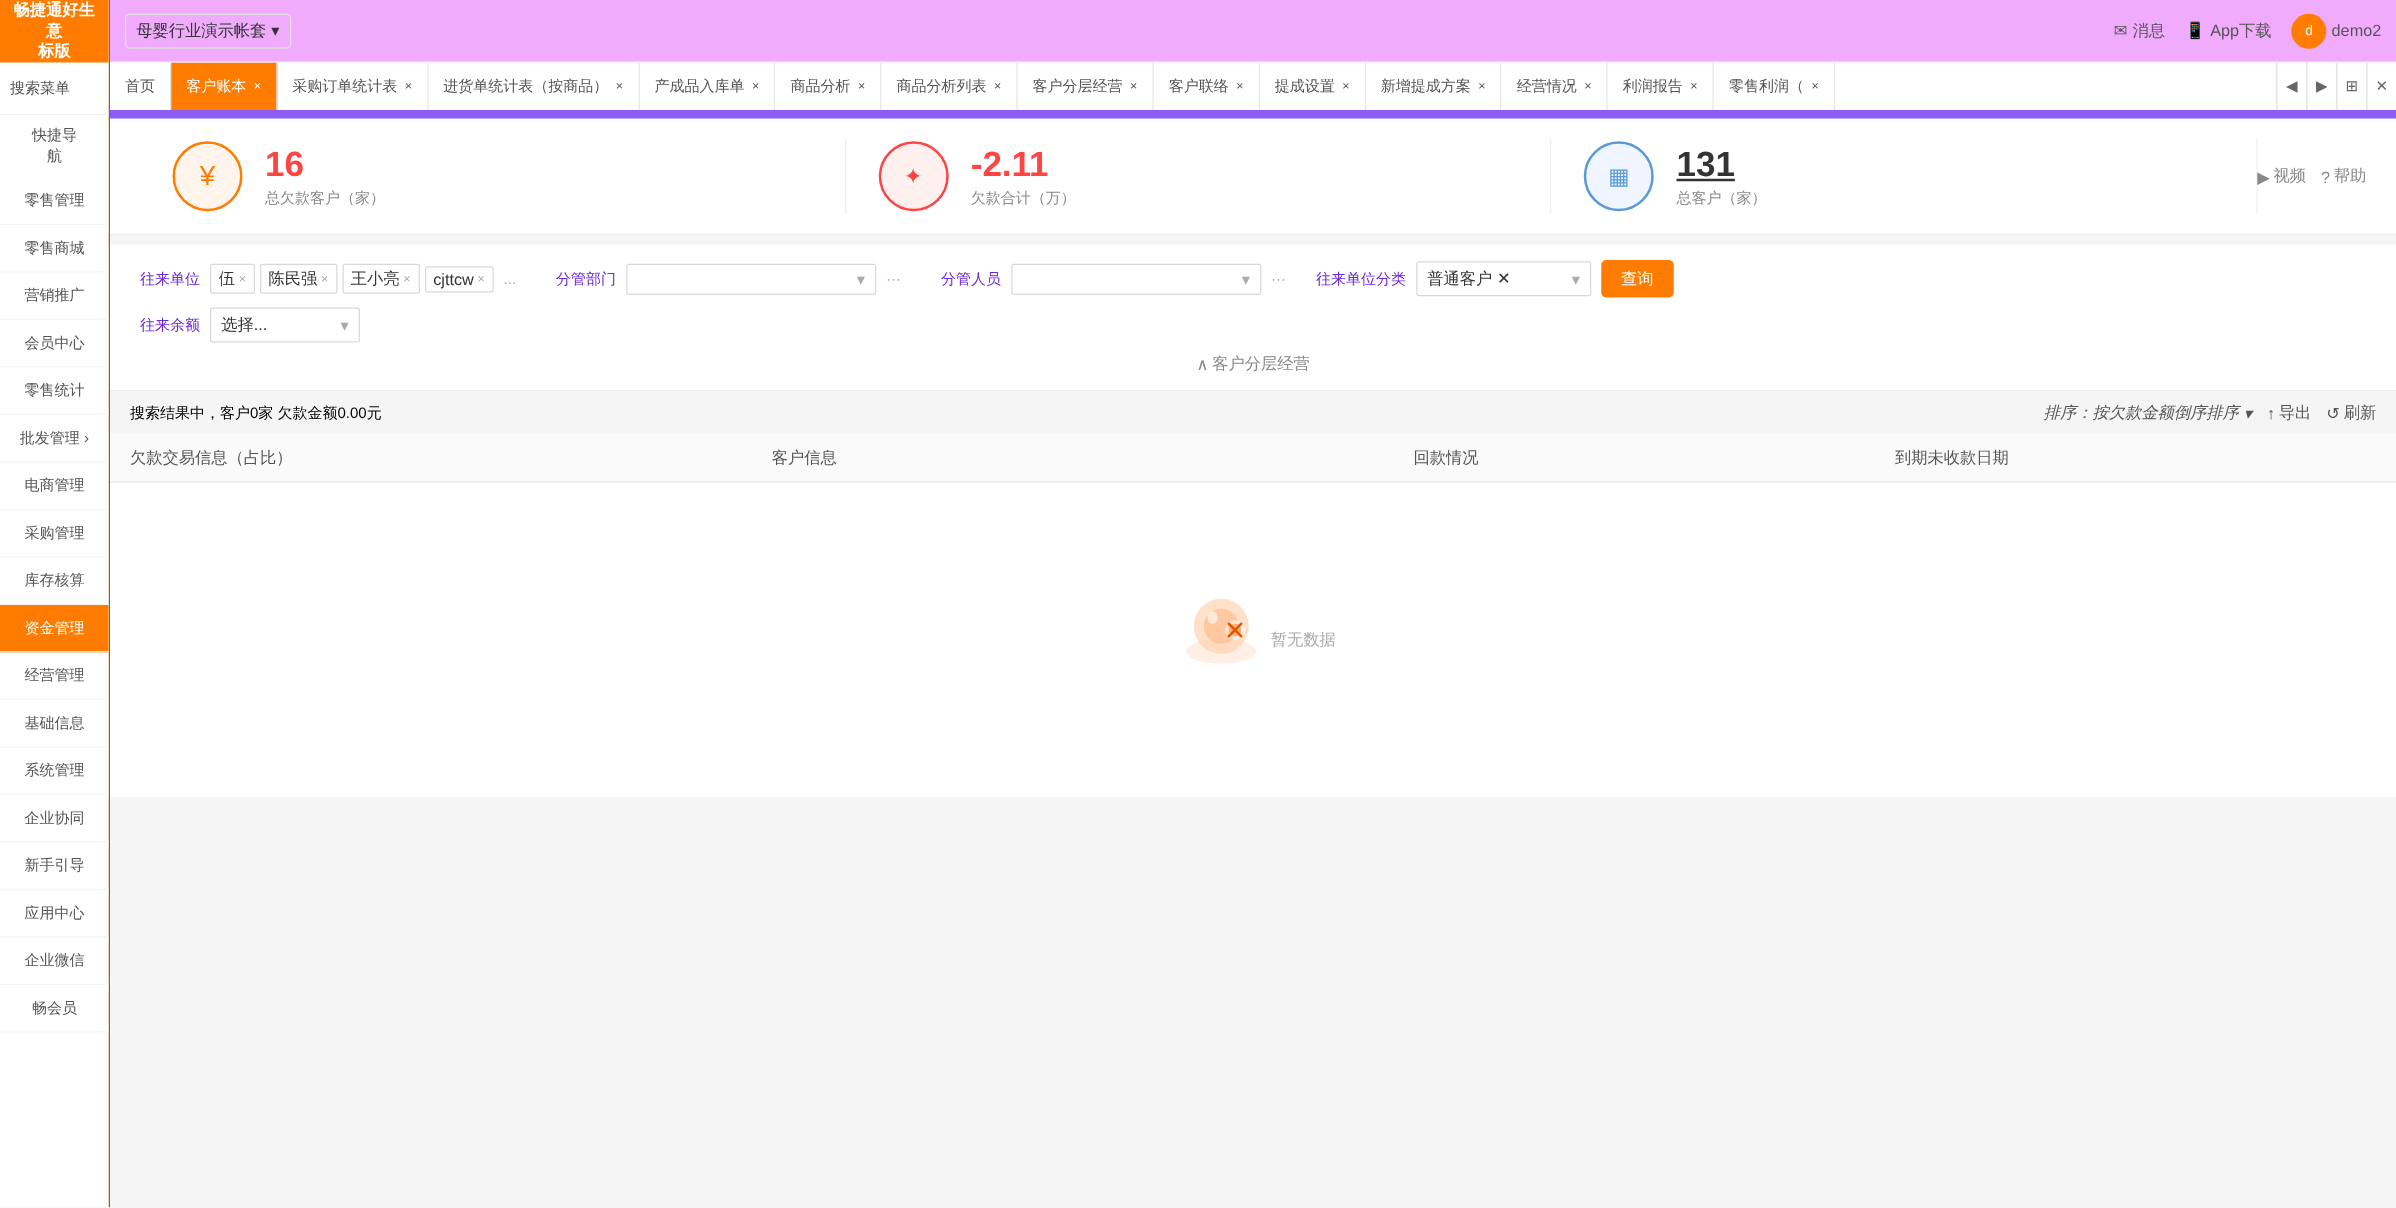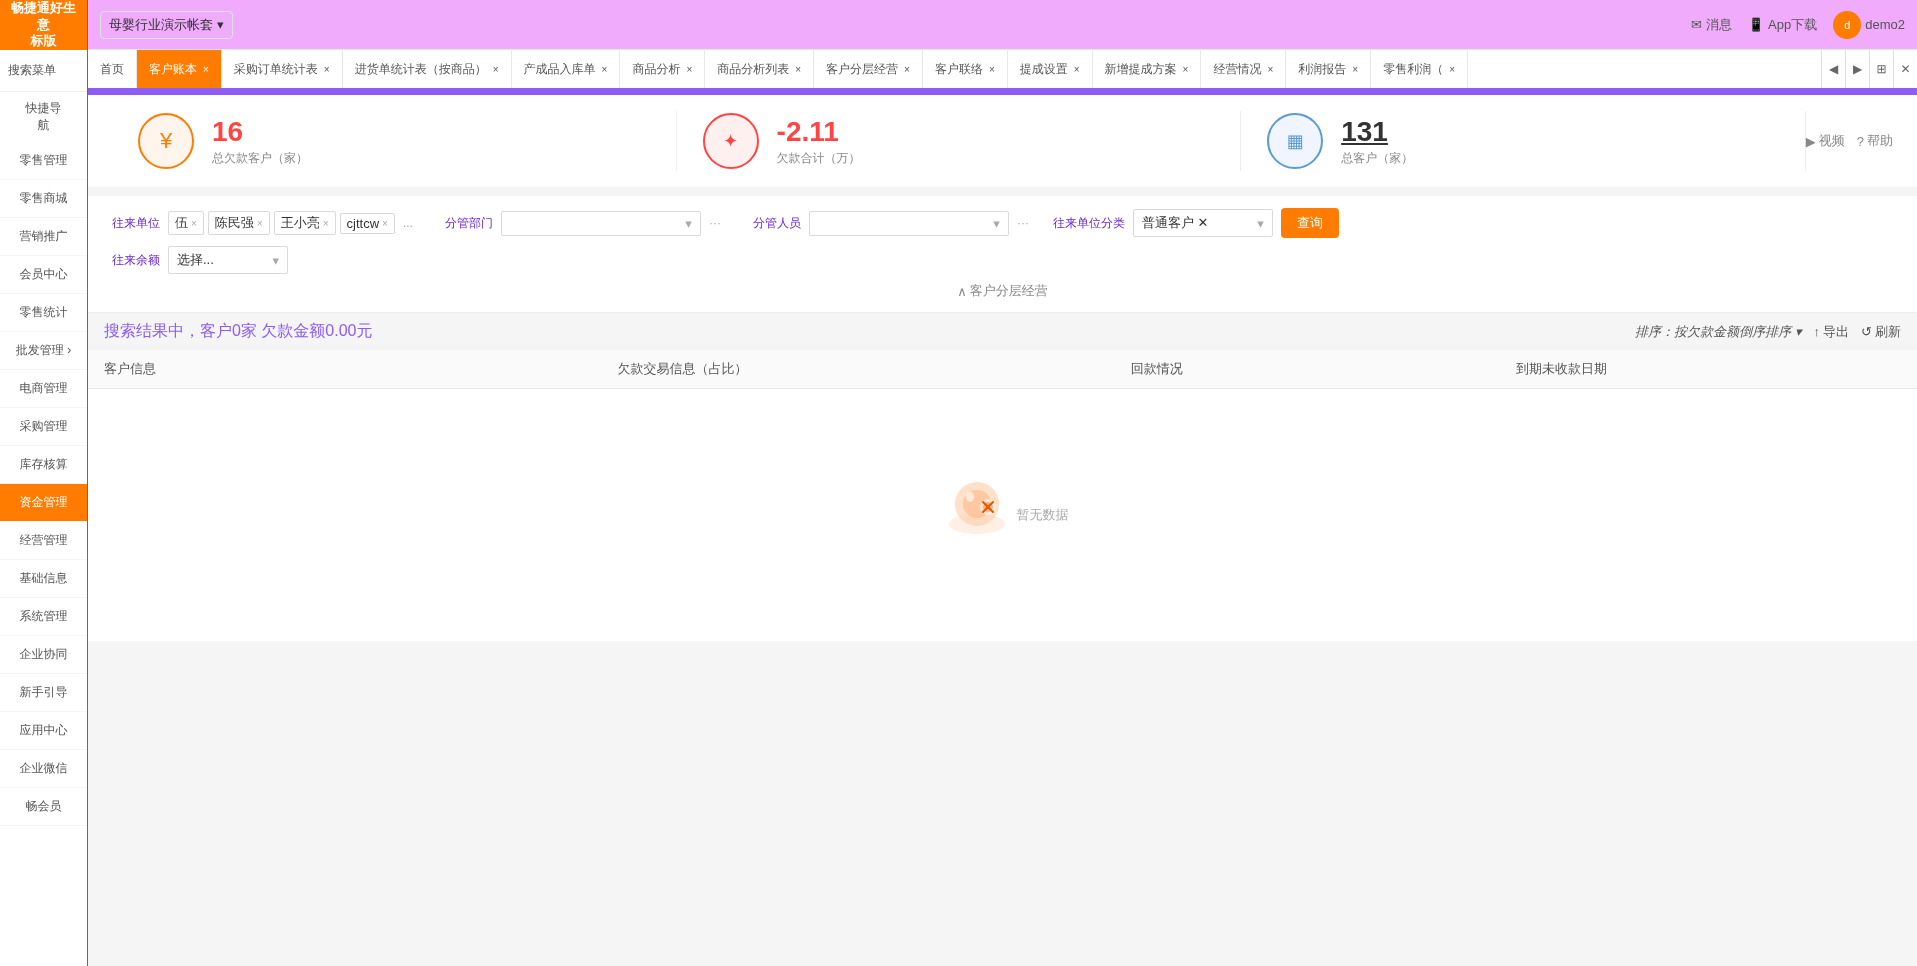--- a/index.html
+++ b/index.html
@@ -63,21 +63,21 @@
     .filter-tag { display: flex; align-items: center; gap: 3px; background: #fff; border: 1px solid #d9d9d9; border-radius: 2px; padding: 2px 6px; font-size: 12px; color: #333; }
     .filter-tag-close { color: #aaa; cursor: pointer; font-size: 10px; }
     .filter-more { color: #aaa; font-size: 12px; cursor: pointer; }
     .filter-select { display: flex; align-items: center; gap: 4px; border: 1px solid #d9d9d9; border-radius: 2px; padding: 4px 8px; min-width: 160px; cursor: pointer; color: #333; font-size: 12px; background: #fff; }
     .filter-select-arrow { margin-left: auto; color: #aaa; }
     .filter-btn-query { background: #ff7c00; color: #fff; border: none; border-radius: 4px; padding: 6px 16px; cursor: pointer; font-size: 13px; }
     .filter-collapse { color: #888; font-size: 12px; cursor: pointer; display: flex; align-items: center; gap: 3px; }
 
     
     .results-bar { background: #f5f5f5; padding: 8px 16px; display: flex; align-items: center; justify-content: space-between; }
-    .results-info { font-size: 16px; color: #8b5cf6; }
+    .results-info { font-size: 12px; color: #000000; }
     .results-actions { display: flex; align-items: center; gap: 12px; font-size: 12px; color: #555; }
     .results-action-btn { display: flex; align-items: center; gap: 3px; cursor: pointer; color: #555; }
     .sort-select { display: flex; align-items: center; gap: 4px; color: #555; cursor: pointer; font-style: italic; }
 
     
     .table-wrapper { background: #fff; margin: 0; }
     .table-header { display: grid; grid-template-columns: 2fr 2fr 1.5fr 1.5fr; padding: 10px 16px; border-bottom: 1px solid #e8e8e8; background: #fafafa; }
     .table-col-header { font-size: 13px; color: #555; font-weight: normal; }
     .empty-state { display: flex; flex-direction: row; align-items: center; justify-content: center; padding: 80px 0; }
     .empty-icon { width: 80px; height: 80px; margin-bottom: 12px; position: relative; }
@@ -294,22 +294,22 @@
         </div>
         <div class="results-action-btn">
           <span>↺</span>
           <span>刷新</span>
         </div>
       </div>
     </div>
 
     <div class="table-wrapper">
       <div class="table-header" id="table-header-row">
+          <div class="table-col-header">欠款交易信息（占比）</div>
           <div class="table-col-header">客户信息</div>
-          <div class="table-col-header">欠款交易信息（占比）</div>
           <div class="table-col-header">回款情况</div>
           <div class="table-col-header">到期未收款日期</div>
         </div>
 
       <div class="empty-state">
         <div class="empty-icon">
           <svg width="80" height="80" viewBox="0 0 80 80" fill="none">
             <ellipse cx="40" cy="55" rx="28" ry="10" fill="#ffe0cc" opacity="0.5"></ellipse>
             <circle cx="40" cy="35" r="22" fill="#ffcba4" opacity="0.6"></circle>
             <circle cx="40" cy="35" r="14" fill="#ffb07a" opacity="0.5"></circle>

